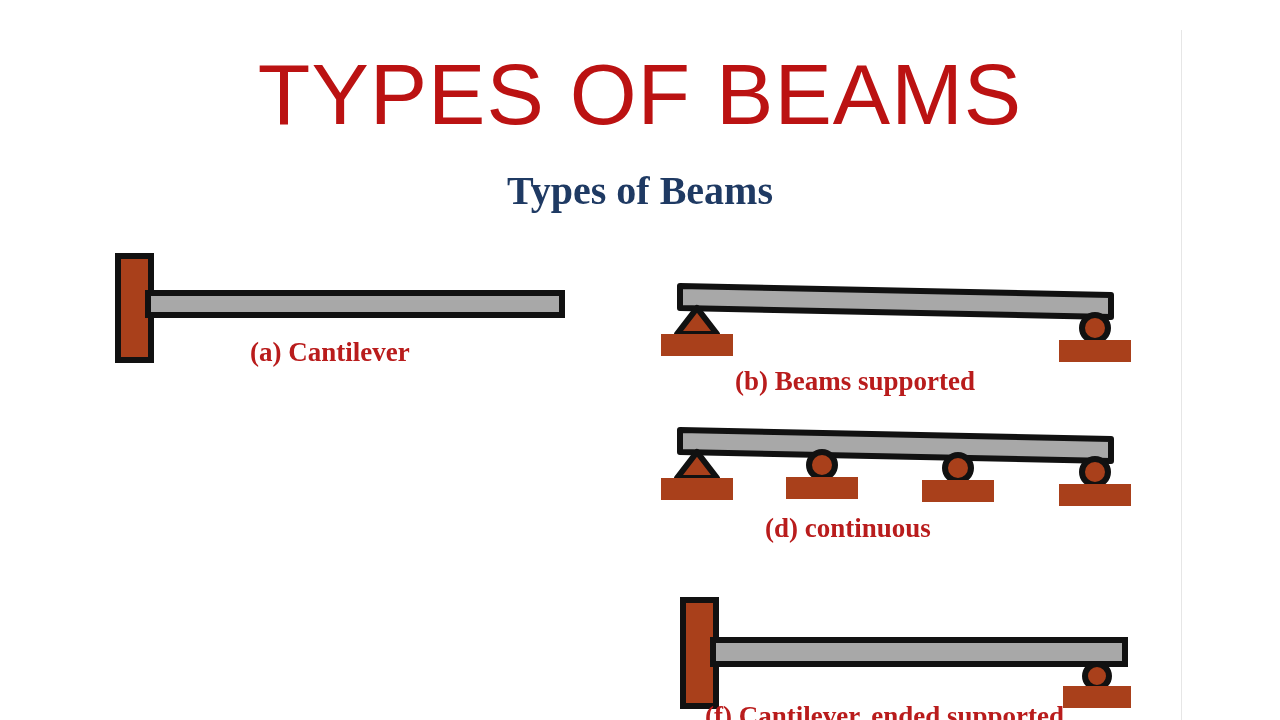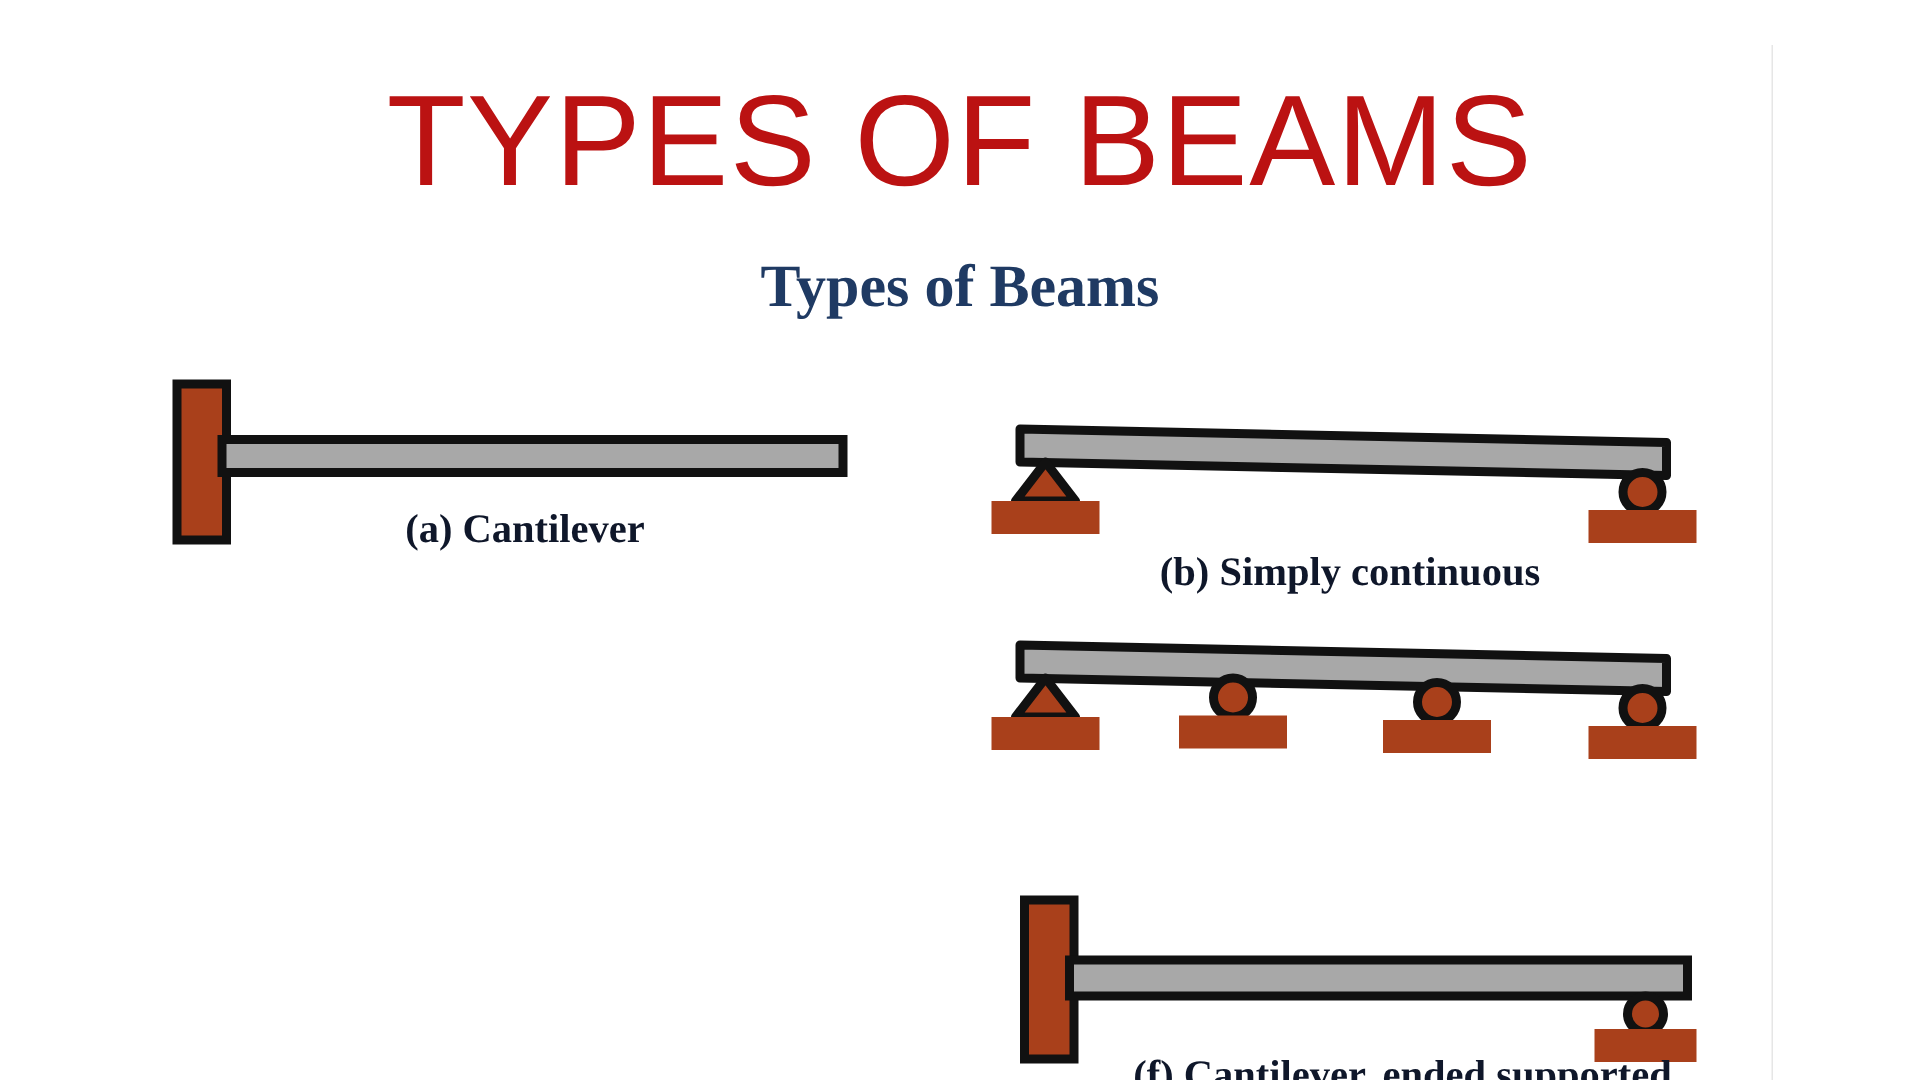--- a/index.html
+++ b/index.html
@@ -58,23 +58,22 @@
 
   .panel {
     position: absolute;
   }
   .caption {
     position: absolute;
     font-family: "Liberation Serif", serif;
     font-weight: 700;
     font-size: 27px;
     line-height: 32px;
-    color: #0f172a;
+    color: #b91c1c;
     white-space: nowrap;
-    text-align: center;
   }
   svg { display: block; overflow: visible; }
 </style>
 </head>
 <body>
 
 <div id="page">
 
   <div class="edge-artifact"></div>
 
@@ -100,21 +99,21 @@
       <g>
         <polygon points="42,30 62,56 22,56" fill="#a9401b" stroke="#111111" stroke-width="6" stroke-linejoin="round"></polygon>
         <rect x="6" y="56" width="72" height="22" fill="#a9401b" stroke="none"></rect>
       </g>
 
       <g>
         <circle cx="440" cy="50" r="13" fill="#a9401b" stroke="#111111" stroke-width="6"></circle>
         <rect x="404" y="62" width="72" height="22" fill="#a9401b" stroke="none"></rect>
       </g>
     </svg>
-    <div class="caption" style="left:80px; top:87px; width:330px;">(b) Simply continuous</div>
+    <div class="caption" style="left:80px; top:87px; width:330px;">(b) Beams supported</div>
   </div>
 
 
   <div class="panel" style="left:655px; top:392px; width:510px; height:130px;">
     <svg width="510" height="130" viewBox="0 0 510 130">
 
       <polygon points="25,8 456,17 456,39 25,30" fill="#a8a8a8" stroke="#111111" stroke-width="6" stroke-linejoin="round"></polygon>
 
       <g>
         <polygon points="42,30 62,56 22,56" fill="#a9401b" stroke="#111111" stroke-width="6" stroke-linejoin="round"></polygon>
@@ -129,20 +128,21 @@
       <g>
         <circle cx="303" cy="46" r="13" fill="#a9401b" stroke="#111111" stroke-width="6"></circle>
         <rect x="267" y="58" width="72" height="22" fill="#a9401b" stroke="none"></rect>
       </g>
 
       <g>
         <circle cx="440" cy="50" r="13" fill="#a9401b" stroke="#111111" stroke-width="6"></circle>
         <rect x="404" y="62" width="72" height="22" fill="#a9401b" stroke="none"></rect>
       </g>
     </svg>
+    <div class="caption" style="left:110px; top:90px; width:280px;">(d) continuous</div>
   </div>
 
 
   <div class="panel" style="left:665px; top:558px; width:510px; height:160px;">
     <svg width="510" height="145" viewBox="0 0 510 145">
 
       <rect x="18" y="12" width="33" height="106" fill="#a9401b" stroke="#111111" stroke-width="6"></rect>
 
       <rect x="48" y="52" width="412" height="24" fill="#a8a8a8" stroke="#111111" stroke-width="6"></rect>
 

